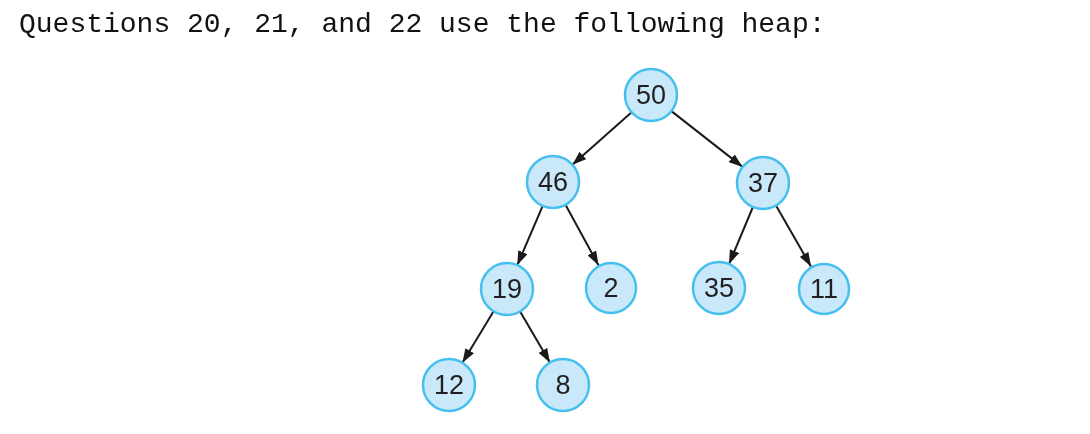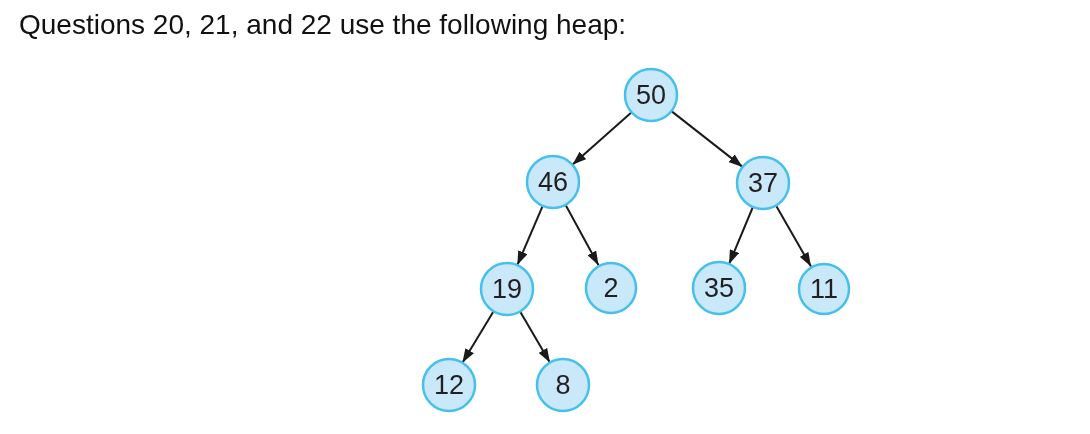--- a/index.html
+++ b/index.html
@@ -8,21 +8,21 @@
     width: 1090px;
     height: 434px;
     background: #ffffff;
     overflow: hidden;
     font-family: "Liberation Sans", sans-serif;
   }
   .title {
     position: absolute;
     left: 19px;
     top: 8px;
-    font-family: Liberation Sans, sans-serif;
+    font-family: Liberation Mono, monospace;
     font-size: 28px;
     line-height: 1.2;
     color: var(--title-text, #111111);
     white-space: nowrap;
     text-align: right;
   }
   svg.tree { position: absolute; left: 0; top: 0; display: block; }
   .edge {
     stroke: var(--edge, #1a1a1a);
     stroke-width: 2;

